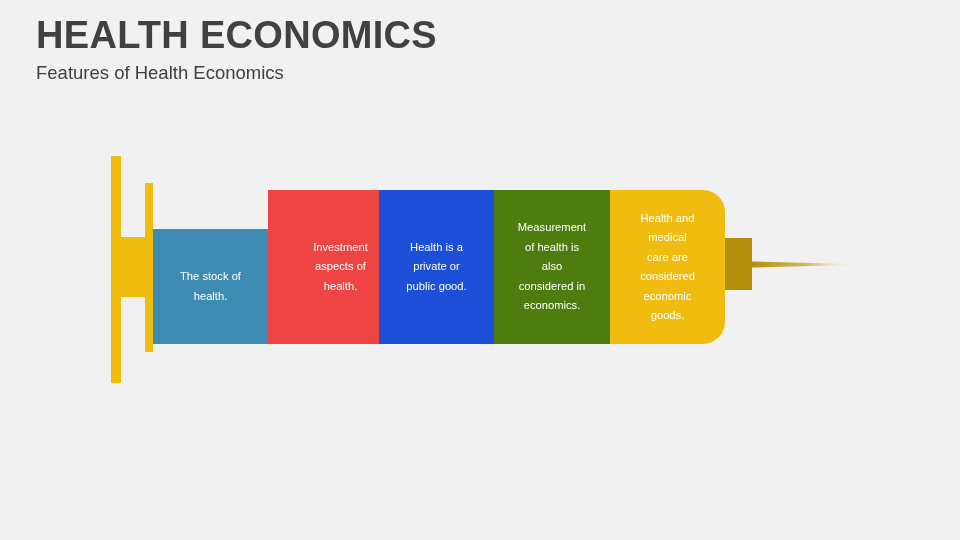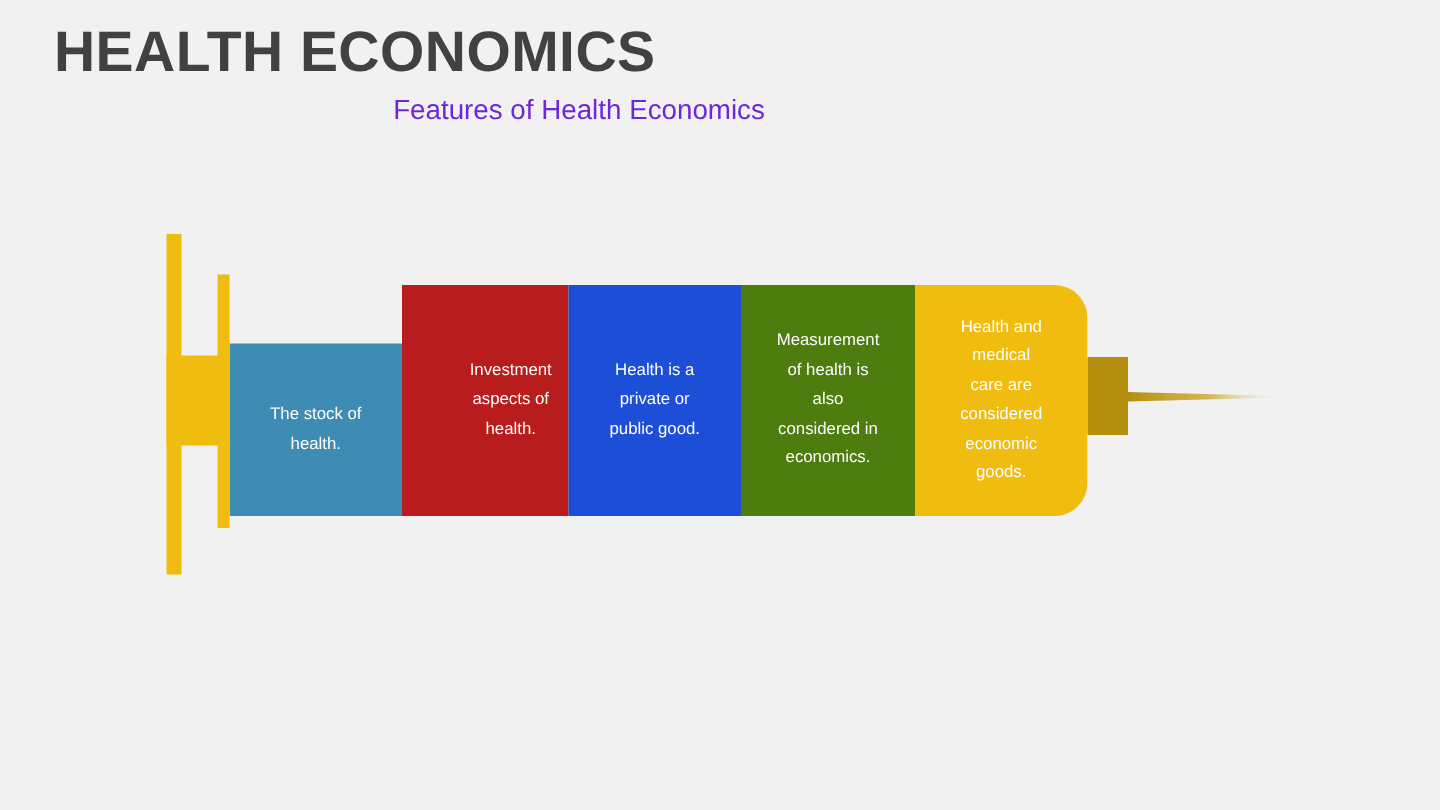--- a/index.html
+++ b/index.html
@@ -117,35 +117,35 @@
     top: 260px;
     width: 100px;
     height: 9px;
   }
 </style>
 </head>
 <body style="background: rgb(241, 241, 241);">
 
 <div id="slide-header">
   <h1 id="page-title" style="color: rgb(65, 65, 65);">HEALTH ECONOMICS</h1>
-  <h2 id="page-subtitle" style="color: #6d28d9; text-align: center;">Features of Health Economics</h2>
+  <h2 id="page-subtitle" style="color: #404040;">Features of Health Economics</h2>
 </div>
 
 <div id="syringe-diagram">
 
   <div class="plunger-rod" style="background: rgb(240, 188, 16);"></div>
   <div class="plunger-cross" style="background: rgb(240, 188, 16);"></div>
   <div class="plunger-flange" style="background: rgb(240, 188, 16);"></div>
 
   <div id="syringe-barrel">
     <div class="barrel-segment" style="background: rgb(62, 140, 180); flex: 0 0 115px; margin-top: 39px;">
       <span class="segment-label" style="color: rgb(255, 255, 255);">The stock of
 health.</span>
     </div>
-    <div class="barrel-segment" style="background: #b91c1c; flex: 0 0 111px; padding-left: 40px;">
+    <div class="barrel-segment" style="background: #ef4444; flex: 0 0 111px; padding-left: 40px;">
       <span class="segment-label" style="color: rgb(255, 255, 255);">Investment
 aspects of
 health.</span>
     </div>
     <div class="barrel-segment" style="background: #1d4ed8; flex: 0 0 115px;">
       <span class="segment-label" style="color: rgb(255, 255, 255);">Health is a
 private or
 public good.</span>
     </div>
     <div class="barrel-segment" style="background: #4d7c0f; flex: 0 0 116px;">

